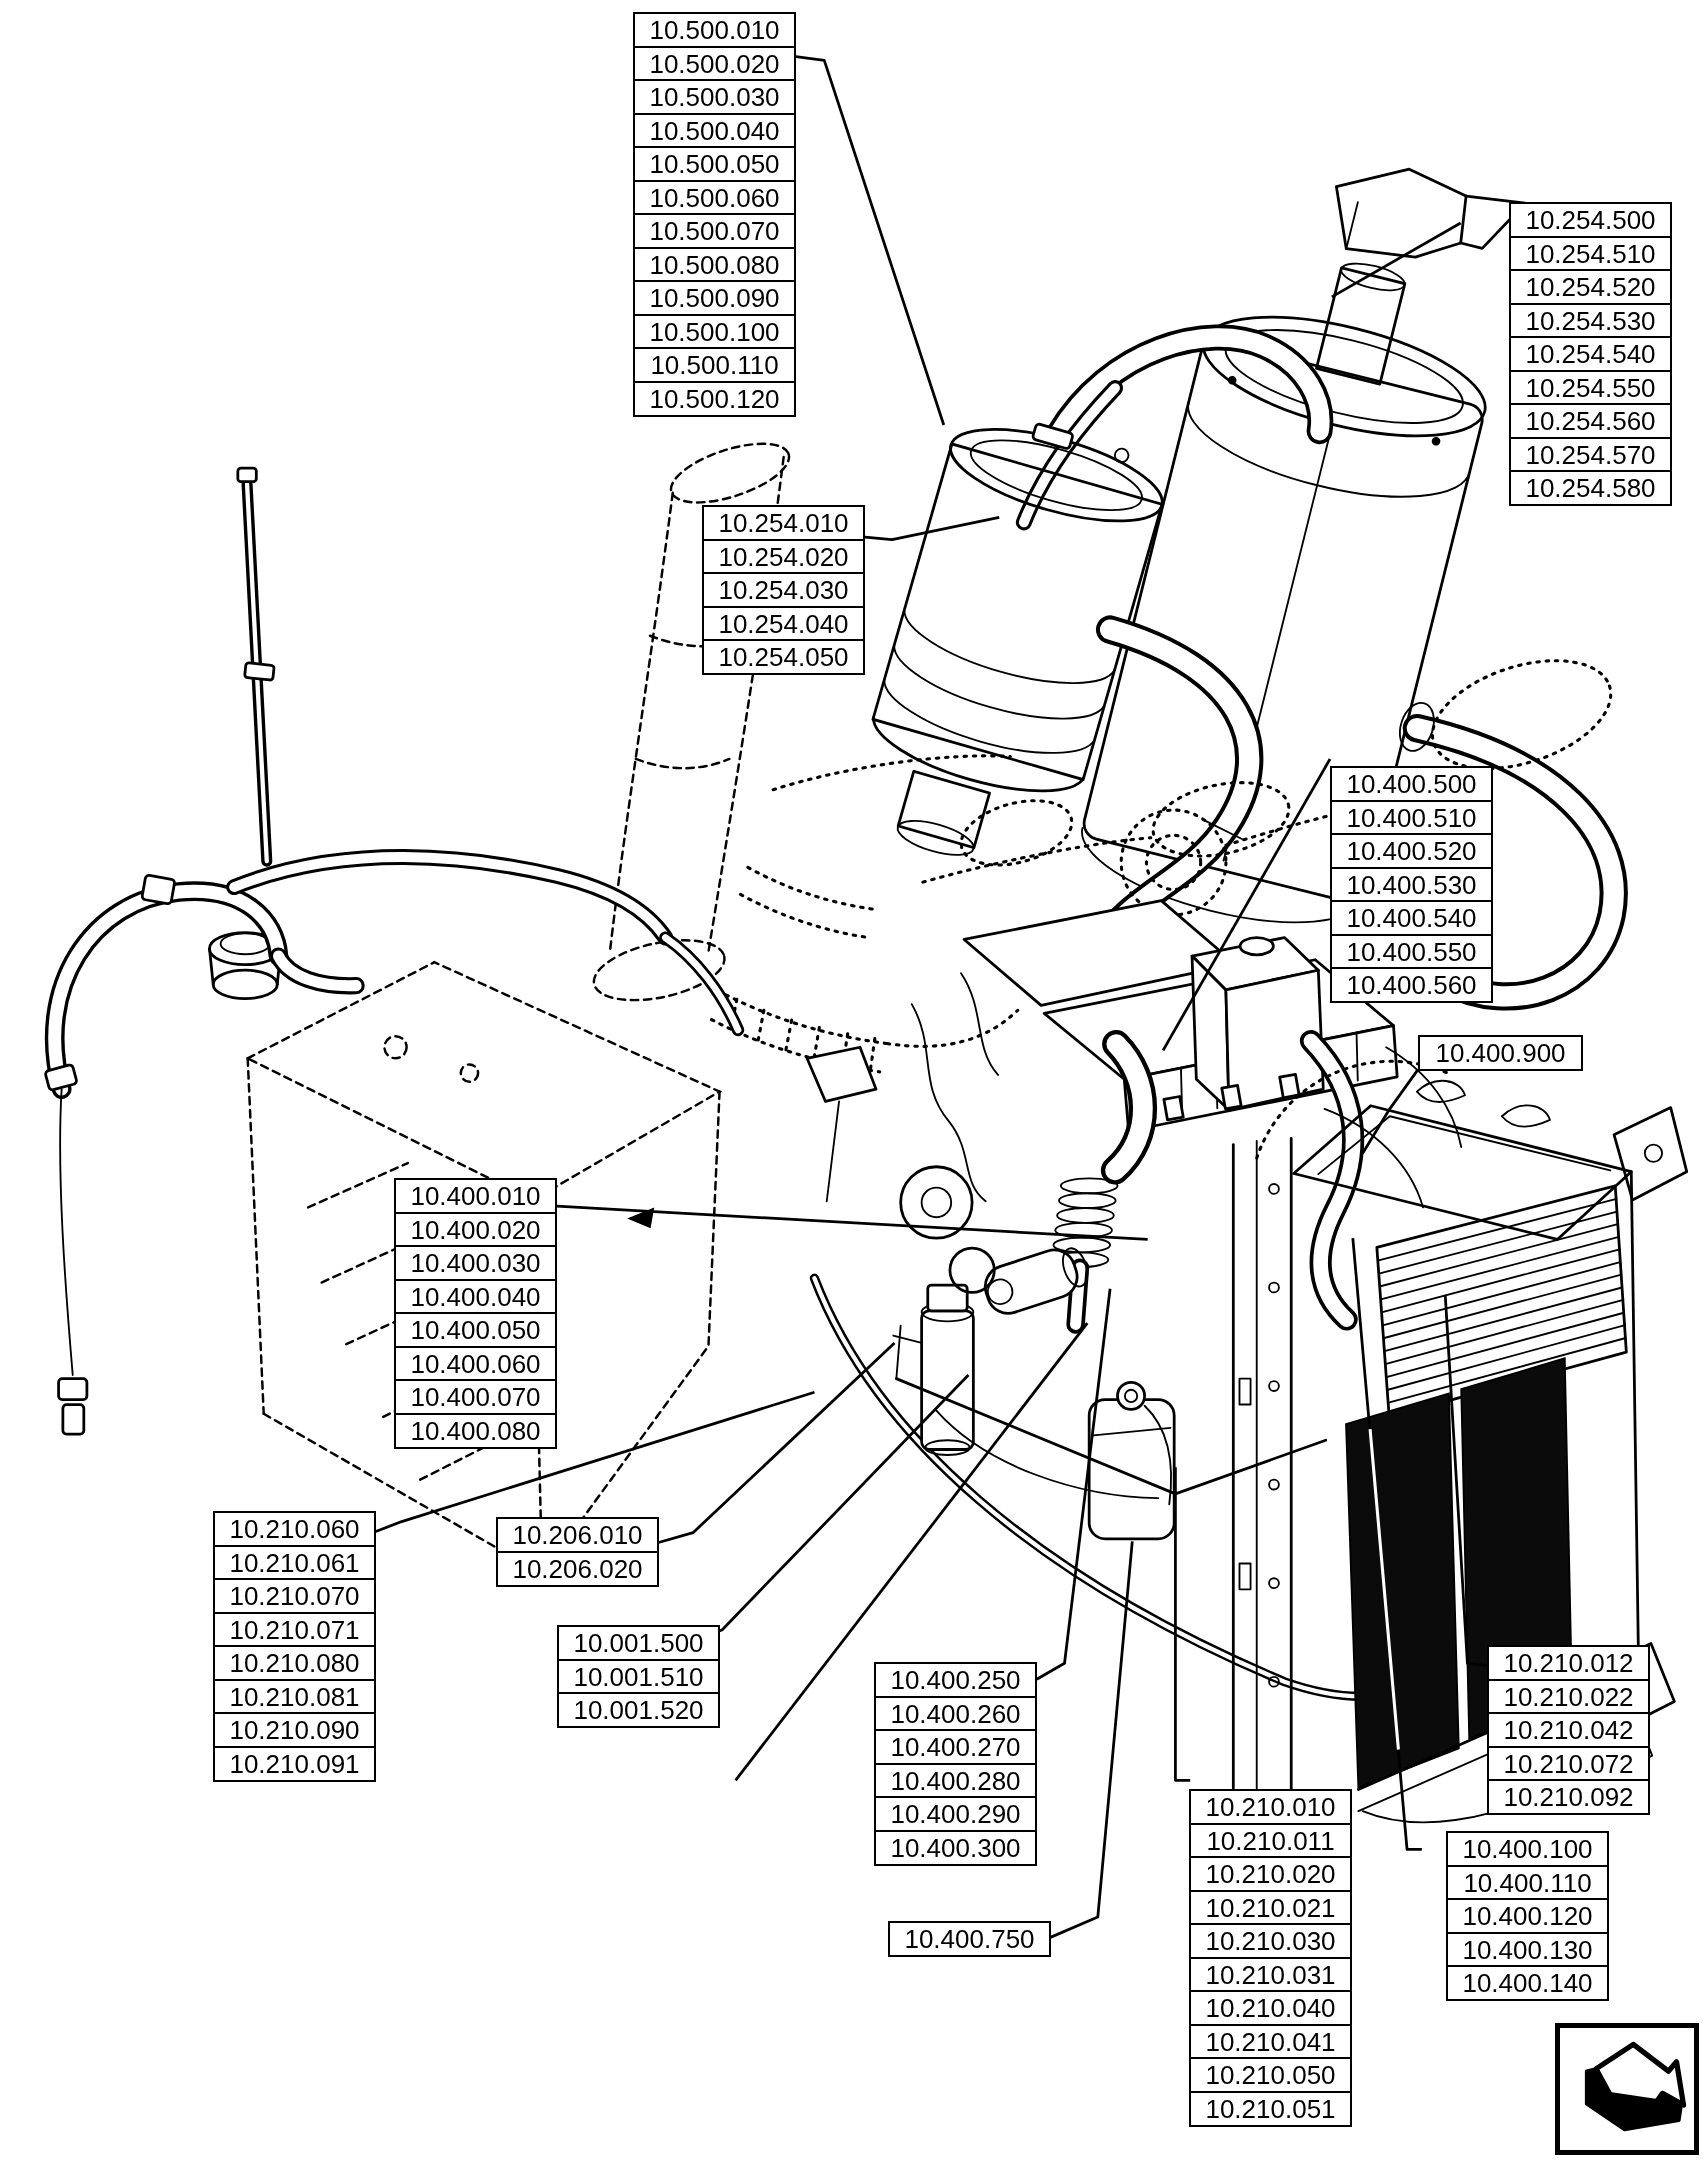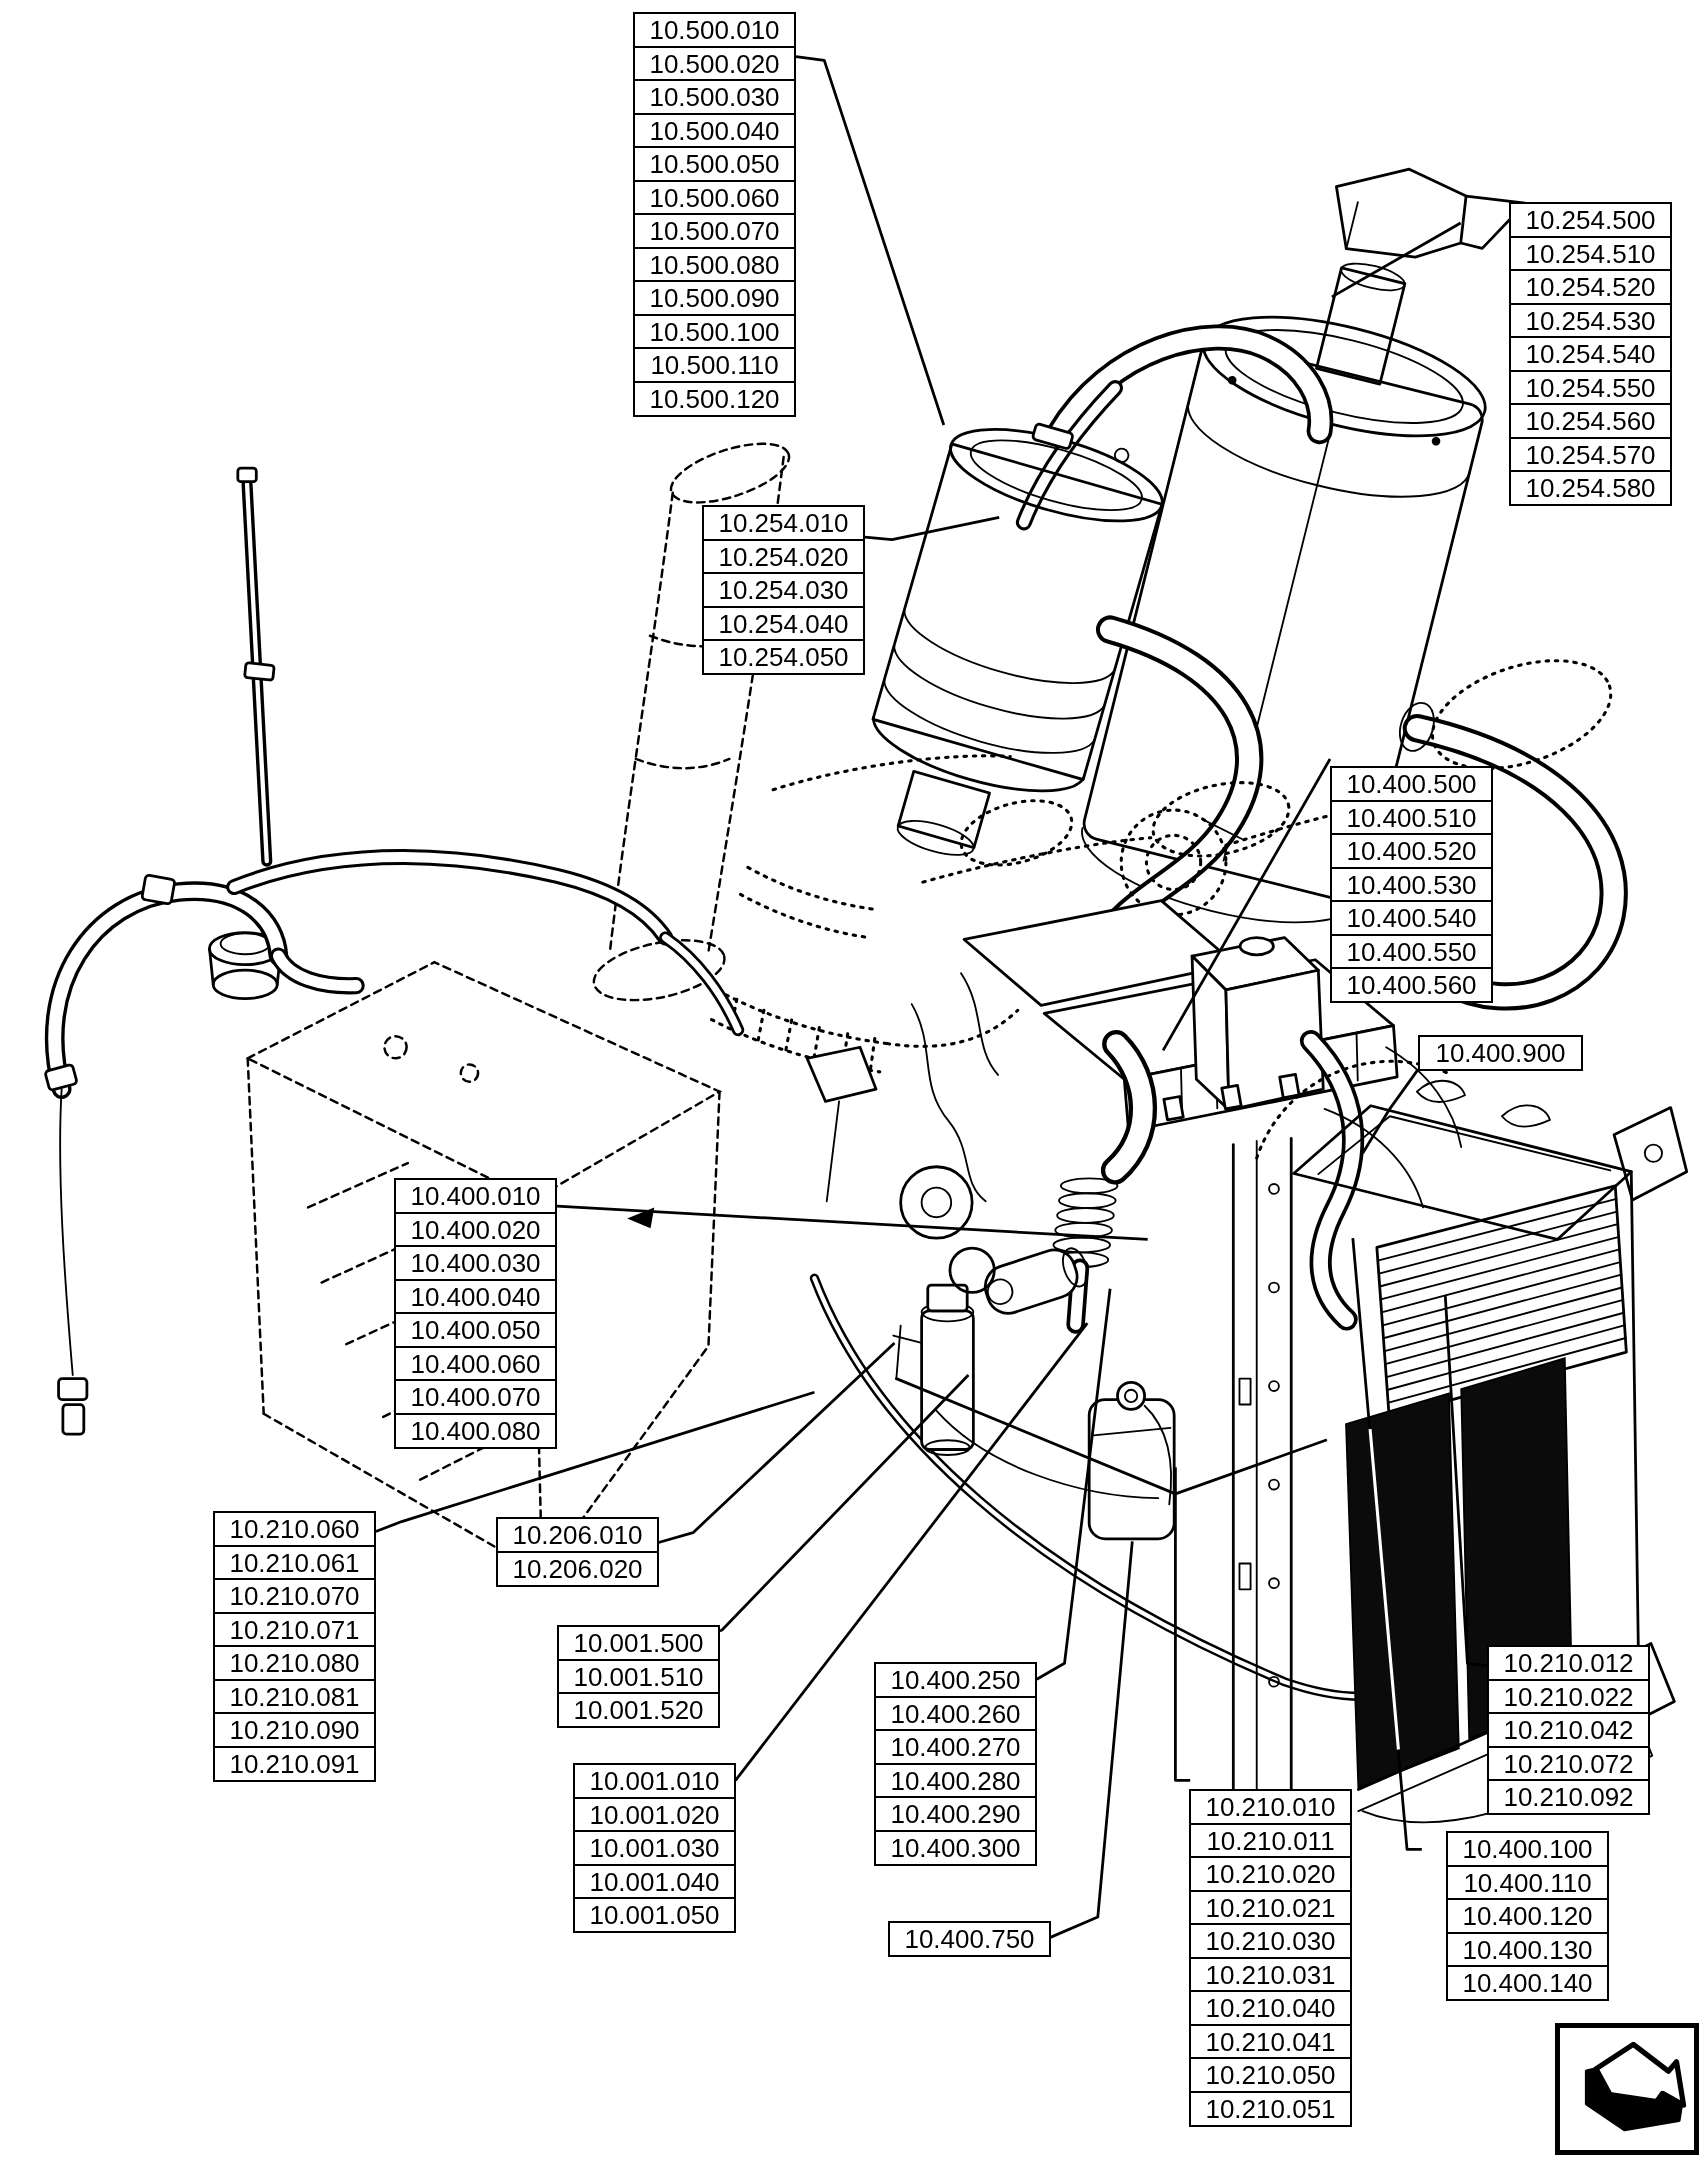--- a/index.html
+++ b/index.html
@@ -386,27 +386,20 @@
     </div>
   <div class="stack" id="stack-206">
       <div class="cell">10.206.010</div>
       <div class="cell">10.206.020</div>
     </div>
   <div class="stack" id="stack-001500">
       <div class="cell">10.001.500</div>
       <div class="cell">10.001.510</div>
       <div class="cell">10.001.520</div>
     </div>
-  <div class="stack" id="stack-001010">
-      <div class="cell">10.001.010</div>
-      <div class="cell">10.001.020</div>
-      <div class="cell">10.001.030</div>
-      <div class="cell">10.001.040</div>
-      <div class="cell">10.001.050</div>
-    </div>
   <div class="stack" id="stack-400250">
       <div class="cell">10.400.250</div>
       <div class="cell">10.400.260</div>
       <div class="cell">10.400.270</div>
       <div class="cell">10.400.280</div>
       <div class="cell">10.400.290</div>
       <div class="cell">10.400.300</div>
     </div>
   <div class="stack" id="stack-400750">
       <div class="cell">10.400.750</div>

